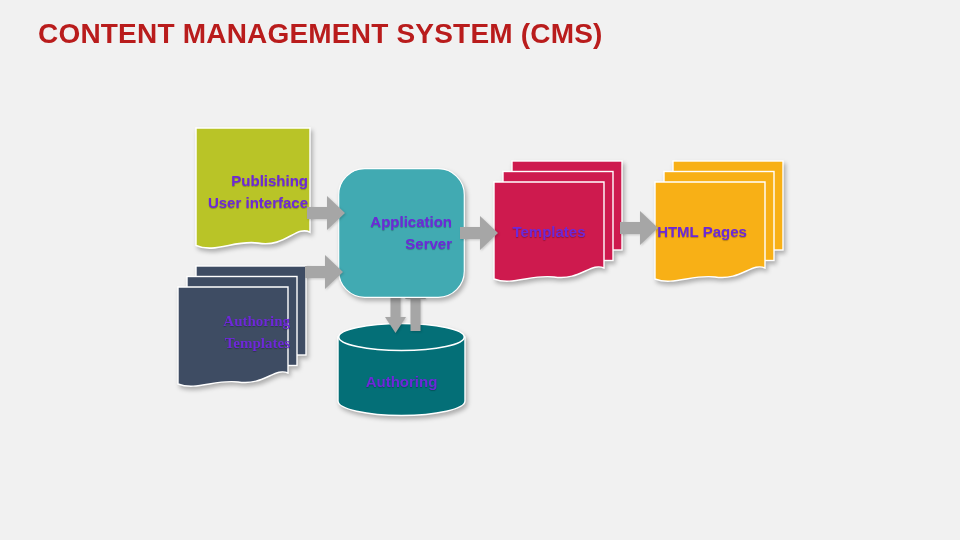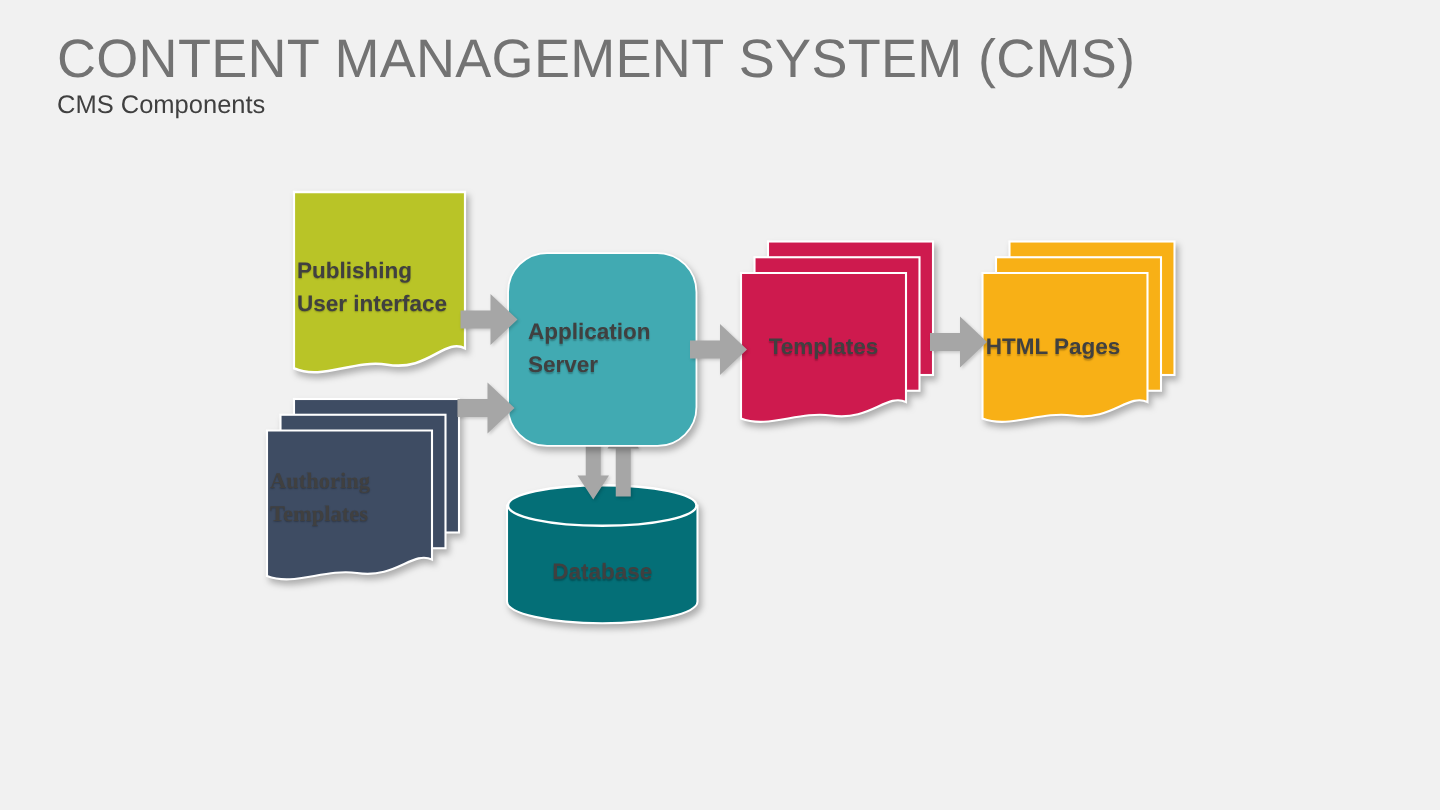--- a/index.html
+++ b/index.html
@@ -1,33 +1,32 @@
 <!DOCTYPE html>
 <html><head>
 <meta charset="utf-8">
 <style>
   html,body{margin:0;padding:0;}
   body{width:960px;height:540px;background:#f1f1f1;font-family:"Liberation Sans",sans-serif;overflow:hidden;}
   .slide{position:relative;width:960px;height:540px;background:#f1f1f1;}
   .abs{position:absolute;}
-  .title{left:38px;top:18px;font-size:36px;font-weight:400;color:#737373;letter-spacing:.2px;white-space:nowrap;}
+  .title{left:38px;top:18px;font-size:28px;font-weight:700;color:#b91c1c;letter-spacing:.2px;white-space:nowrap;}
   .subtitle{left:38px;top:60px;font-size:17px;font-weight:400;color:#404040;white-space:nowrap;}
   .shape-svg{position:absolute;overflow:visible;filter:drop-shadow(2px 3px 2px rgba(0,0,0,0.28));}
   .arrow-svg{position:absolute;overflow:visible;filter:drop-shadow(1px 1px 1px rgba(0,0,0,0.18));}
   .node-label{position:absolute;display:flex;align-items:center;justify-content:center;
-    text-align:left;color:#404040;font-weight:700;font-size:15px;line-height:1.45;
+    text-align:right;color:#6d28d9;font-weight:700;font-size:15px;line-height:1.45;
     text-shadow:0 1px 1px rgba(0,0,0,0.25);pointer-events:none;}
 </style>
 </head>
 <body>
 
 <div class="slide">
 
   <div class="abs title">CONTENT MANAGEMENT SYSTEM (CMS)</div>
-  <div class="abs subtitle">CMS Components</div>
 
   <svg class="shape-svg" style="left:338px;top:323px;" width="127" height="94" viewBox="0 0 127 94">
     <path d="M0,14 V78 A63.5,14.5 0 0 0 127,78 V14 Z" stroke="#ffffff" stroke-width="1.4" fill="#046f77"></path>
     <ellipse cx="63.5" cy="14" rx="62.8" ry="13.5" stroke="#ffffff" stroke-width="1.6" fill="#046f77"></ellipse>
   </svg>
 
   <svg class="arrow-svg" style="left:385px;top:289px;" width="21" height="44" viewBox="0 0 21 44">
     <polygon points="5.5,0 15.5,0 15.5,28 21,28 10.5,44 0,28 5.5,28" fill="#a6a6a6"></polygon>
   </svg>
   <svg class="arrow-svg" style="left:405px;top:283px;" width="21" height="48" viewBox="0 0 21 48">
@@ -69,17 +68,17 @@
   <svg class="arrow-svg" style="left:460px;top:216px;" width="38" height="34" viewBox="0 0 38 34">
     <polygon points="0,11 20,11 20,0 38,17 20,34 20,23 0,23" fill="#a6a6a6"></polygon>
   </svg>
   <svg class="arrow-svg" style="left:620px;top:211px;" width="38" height="34" viewBox="0 0 38 34">
     <polygon points="0,11 20,11 20,0 38,17 20,34 20,23 0,23" fill="#a6a6a6"></polygon>
   </svg>
 
   <div class="node-label" style="left:198px;top:147px;width:110px;height:90px;">Publishing User interface</div>
   <div class="node-label" style="left:180px;top:300px;width:110px;height:66px;font-family:Liberation Serif, serif;">Authoring Templates</div>
   <div class="node-label" style="left:352px;top:168px;width:100px;height:130px;">Application Server</div>
-  <div class="node-label" style="left:338px;top:369px;width:127px;height:26px;">Database</div>
+  <div class="node-label" style="left:338px;top:369px;width:127px;height:26px;">Authoring</div>
   <div class="node-label" style="left:494px;top:182px;width:110px;height:100px;">Templates</div>
   <div class="node-label" style="left:655px;top:182px;width:94px;height:100px;">HTML Pages</div>
 
 </div>
 
 </body></html>

